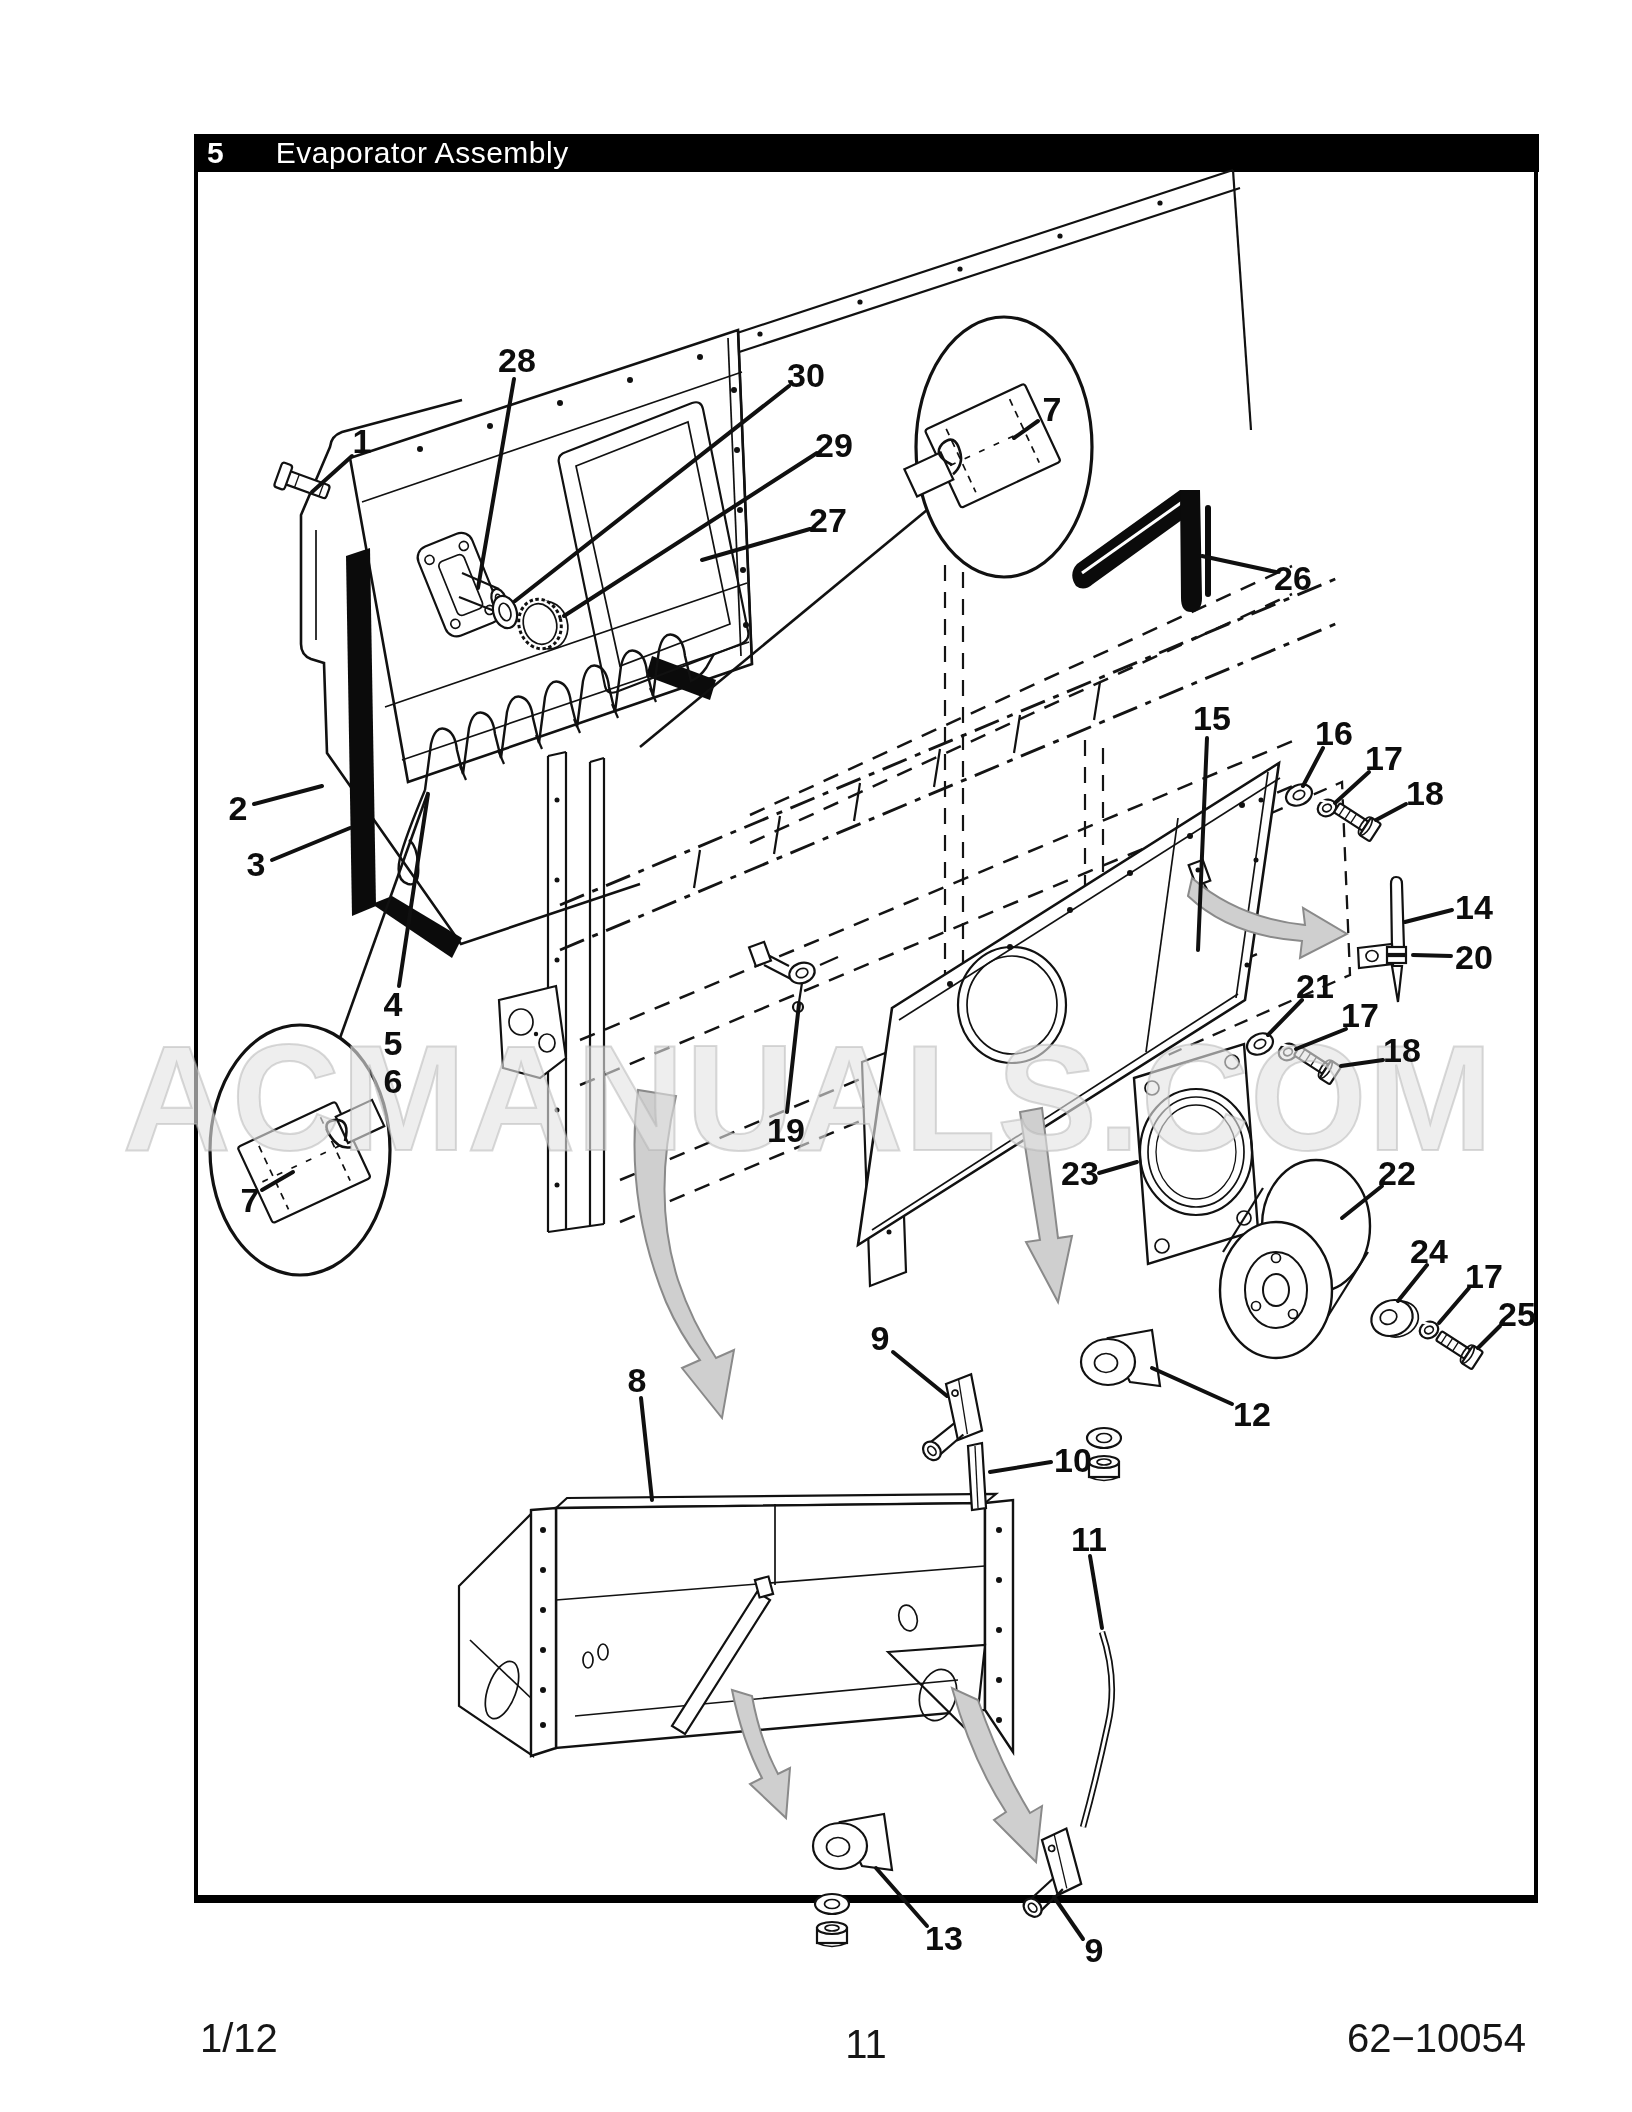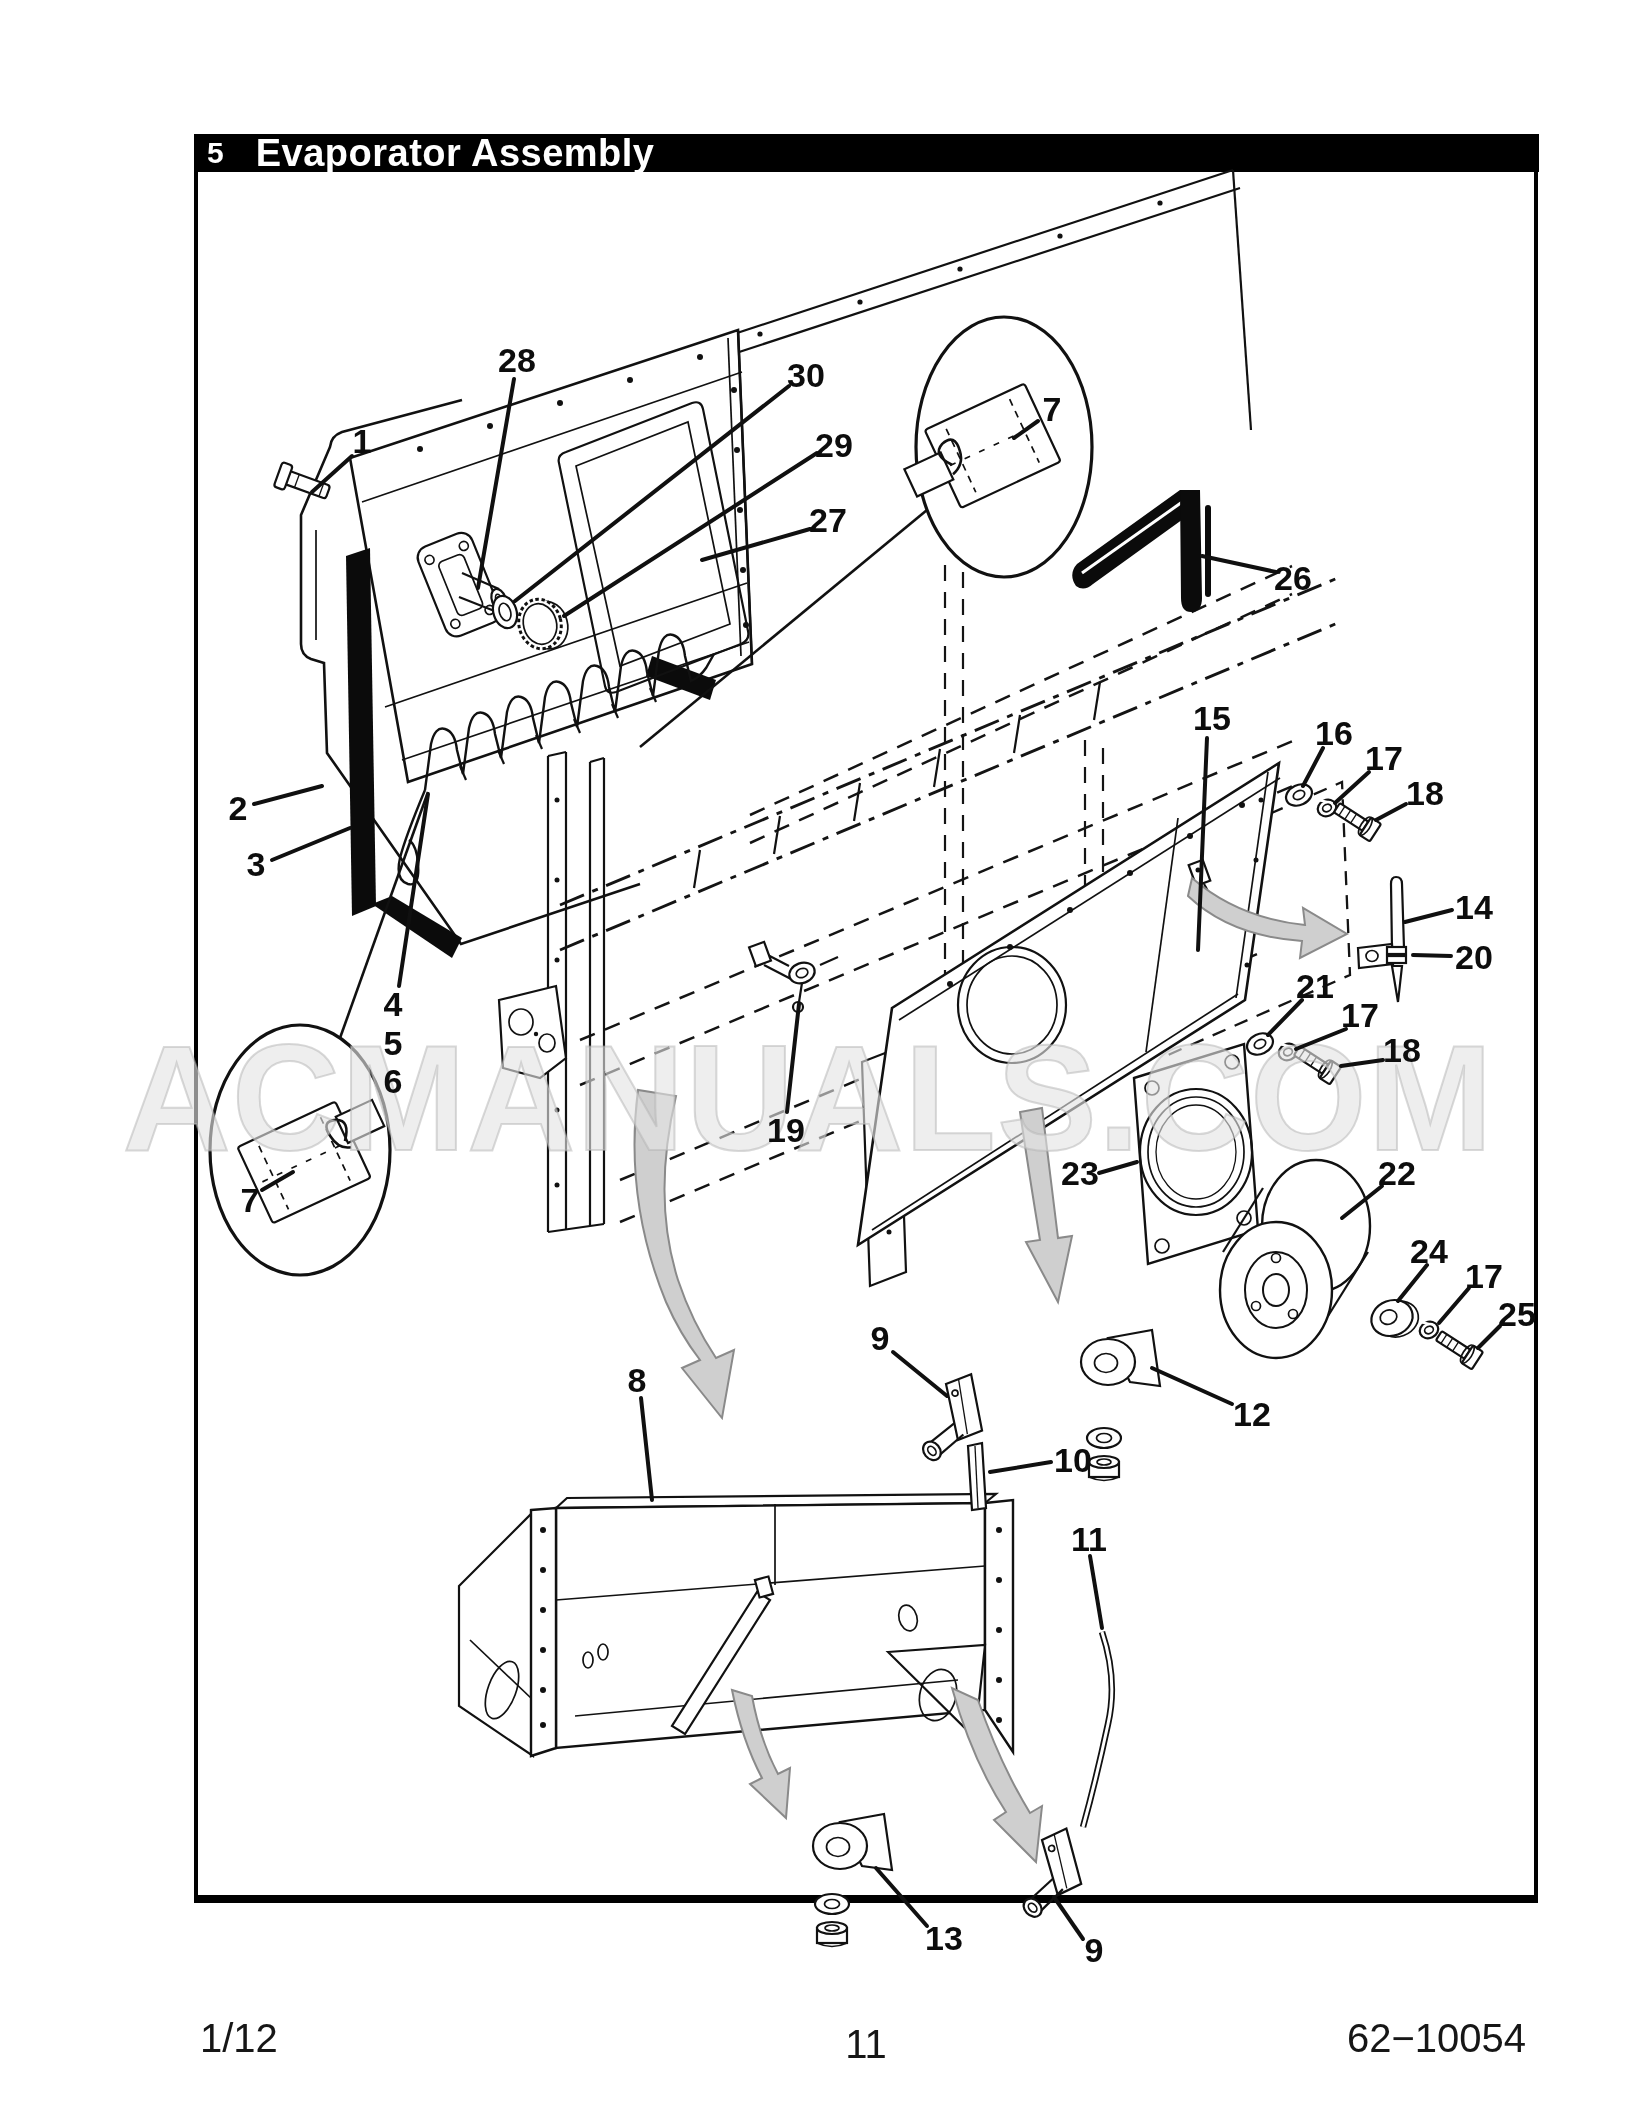--- a/index.html
+++ b/index.html
@@ -3,21 +3,21 @@
 <meta charset="utf-8">
 <style>
   html,body{margin:0;padding:0;background:#fff;}
   body{width:1632px;height:2112px;position:relative;overflow:hidden;
        font-family:"Liberation Sans",sans-serif;}
   .page-border{position:absolute;left:194px;top:134px;width:1344px;height:1769px;
        border:4px solid #000;border-bottom-width:8px;box-sizing:border-box;background:transparent;pointer-events:none;}
   .hbar{position:absolute;left:194px;top:134px;width:1345px;height:38px;background:#000;
        color:#fff;display:flex;align-items:center;box-sizing:border-box;}
   .hbar .num{font-weight:700;font-size:30px;margin-left:13px;}
-  .hbar .ttl{font-weight:700;font-size:38px;margin-left:32px;letter-spacing:.5px;}
+  .hbar .ttl{font-weight:400;font-size:30px;margin-left:52px;letter-spacing:.5px;}
   .footer-item{position:absolute;font-size:40px;color:#161616;}
   #f-left{left:200px;top:2016px;}
   #f-center{left:816px;top:2022px;width:100px;text-align:center;}
   #f-right{right:106px;top:2016px;}
   svg{position:absolute;left:0;top:0;}
   
   .w{fill:#fff;stroke:#111;stroke-width:2.2px;}
   .n{fill:none;stroke:#111;stroke-width:1.7px;}
   .t{stroke:#111;stroke-width:1.3px;}
   .th{stroke:#111;stroke-width:2.2px;fill:none;}

